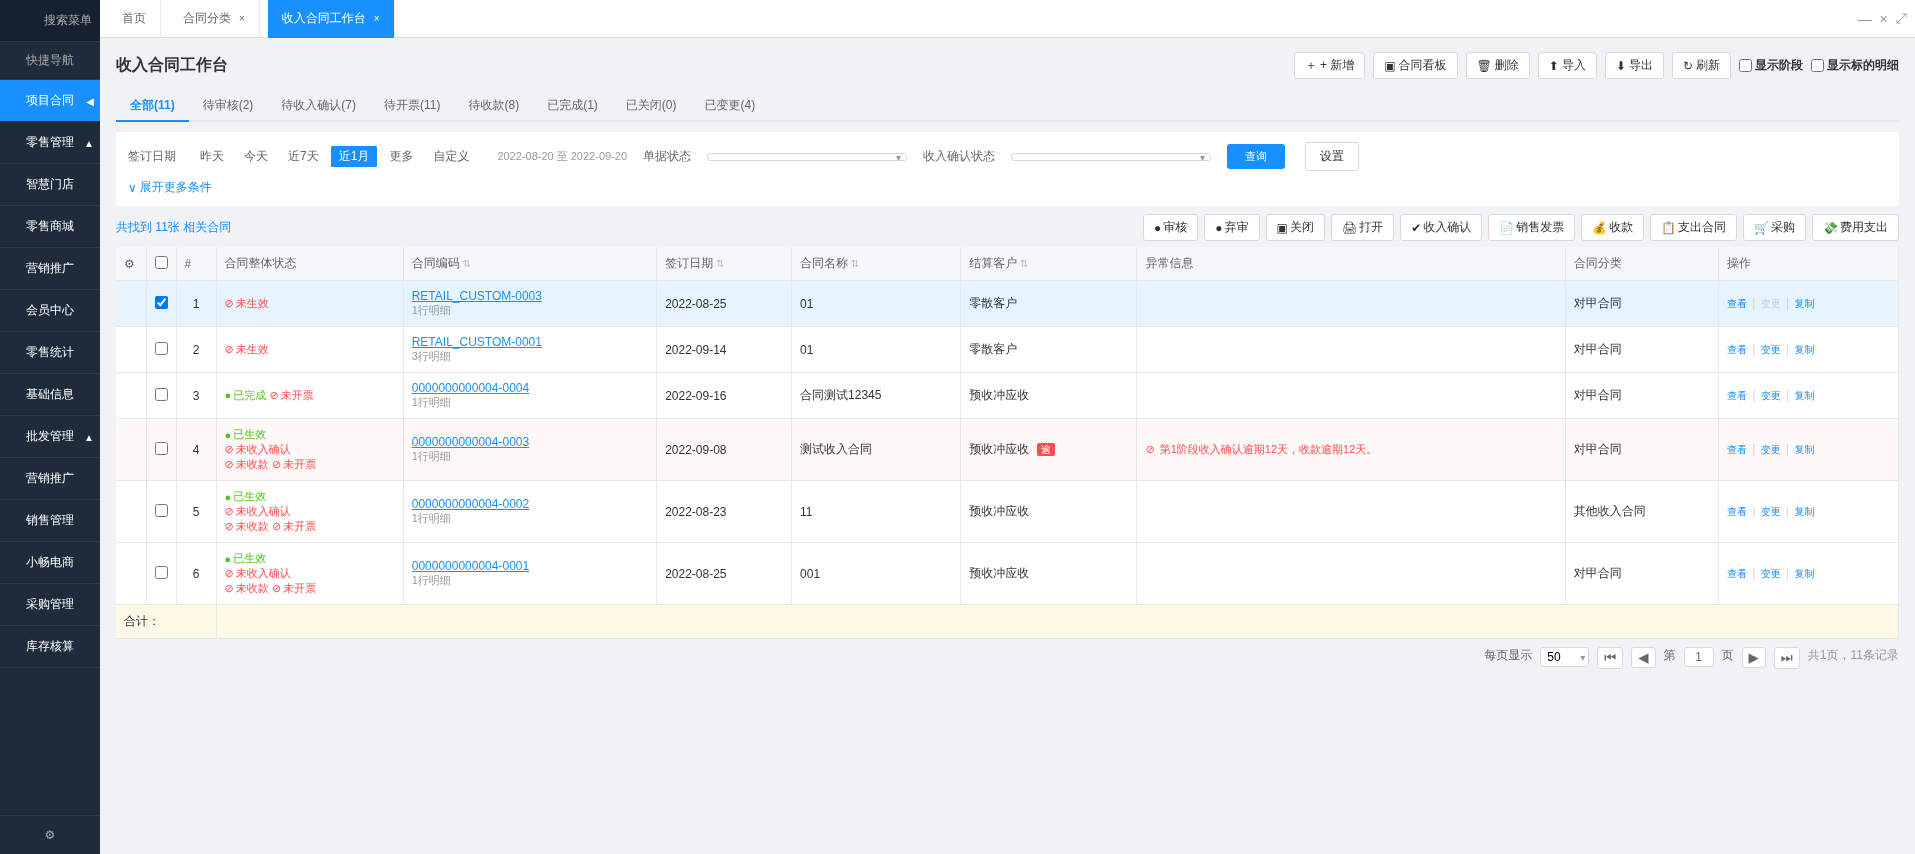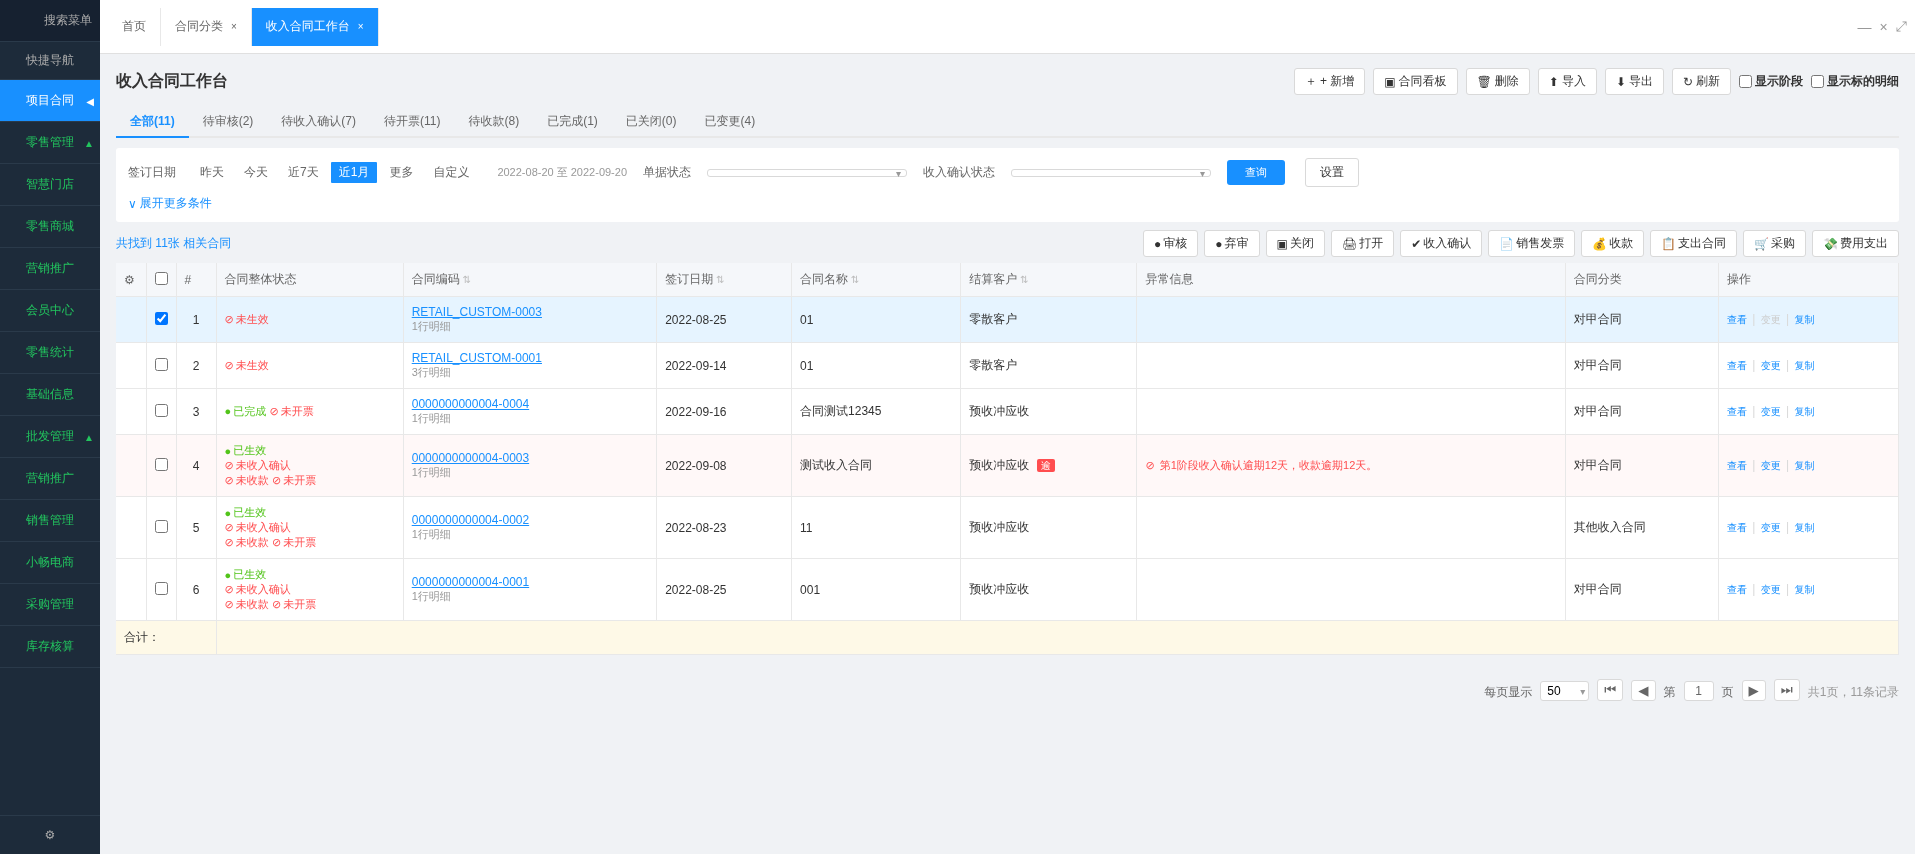--- a/index.html
+++ b/index.html
@@ -4,30 +4,30 @@
   <style>
     * { box-sizing: border-box; margin: 0; padding: 0; }
     body { font-family: 'Microsoft YaHei', Arial, sans-serif; font-size: 12px; background: #f0f2f5; color: #333; overflow: hidden; }
 
     .app-layout { display: flex; height: 854px; width: 1915px; }
 
     
     .sidebar { width: 100px; background: #1d2b3a; color: #ccc; display: flex; flex-direction: column; flex-shrink: 0; }
     .sidebar-search { padding: 12px 8px; background: #162130; color: #aaa; font-size: 12px; text-align: right; cursor: pointer; border-bottom: 1px solid #2a3a4a; }
     .sidebar-nav-label { padding: 10px 8px; background: #1d2b3a; color: #aaa; font-size: 12px; text-align: center; cursor: pointer; border-bottom: 1px solid #2a3a4a; }
-    .sidebar-item { padding: 12px 8px; color: #22c55e; font-size: 12px; text-align: center; cursor: pointer; border-bottom: 1px solid #2a3a4a; position: relative; }
+    .sidebar-item { padding: 12px 8px; color: #ffffff; font-size: 12px; text-align: center; cursor: pointer; border-bottom: 1px solid #2a3a4a; position: relative; }
     .sidebar-item.active { background: #1890ff; color: #fff; }
     .sidebar-item .arrow { position: absolute; right: 6px; top: 50%; transform: translateY(-50%); font-size: 10px; }
     .sidebar-bottom { margin-top: auto; padding: 12px 8px; text-align: center; border-top: 1px solid #2a3a4a; cursor: pointer; color: #aaa; }
 
     
     .main-area { flex: 1; display: flex; flex-direction: column; overflow: hidden; }
 
     
-    .tabs-bar { background: #fff; display: flex; align-items: center; border-bottom: 1px solid #e0e0e0; padding: 0 8px; height: 54px; flex-shrink: 0; }
+    .tabs-bar { background: #fff; display: flex; align-items: center; border-bottom: 1px solid #e0e0e0; padding: 0 8px; height: 38px; flex-shrink: 0; gap: 8px; }
     .tab { padding: 8px 14px; font-size: 12px; color: #666; cursor: pointer; border-right: 1px solid #e8e8e8; height: 38px; display: flex; align-items: center; gap: 4px; }
     .tab.active { background: #1890ff; color: #fff; }
     .tab .close-btn { font-size: 10px; cursor: pointer; margin-left: 4px; }
     .tabs-bar-right { margin-left: auto; display: flex; align-items: center; gap: 8px; color: #999; font-size: 14px; cursor: pointer; }
 
     
     .page-content { flex: 1; padding: 14px 16px; overflow-y: auto; background: #f0f2f5; }
 
     
     .page-title { font-size: 16px; font-weight: bold; color: #333; margin-bottom: 12px; display: flex; align-items: center; justify-content: space-between; }
@@ -73,21 +73,21 @@
     .status-inactive { color: #ff4d4f; }
     .link-text { color: #1890ff; text-decoration: underline; cursor: pointer; font-size: 12px; }
     .sub-text { color: #999; font-size: 11px; }
     .op-link { color: #1890ff; cursor: pointer; font-size: 10px; margin-top: 20px; }
     .op-link.disabled { color: #ccc; }
     .op-sep { color: #d9d9d9; margin: 0 2px; }
     .warning-msg { color: #ff4d4f; font-size: 11px; }
     .warning-dot { color: #ff4d4f; margin-right: 2px; }
 
     
-    .pagination { display: flex; align-items: flex-end; justify-content: flex-end; padding: 24px 0; gap: 8px; font-size: 12px; color: #666; }
+    .pagination { display: flex; align-items: flex-start; justify-content: flex-end; padding: 8px 0; gap: 8px; font-size: 12px; color: #666; }
     .page-size-select { border: 1px solid #d9d9d9; border-radius: 3px; padding: 2px 20px 2px 6px; font-size: 12px; cursor: pointer; background: #fff; appearance: none; }
     .page-size-wrapper { position: relative; display: inline-block; }
     .page-size-wrapper::after { content: '▾'; position: absolute; right: 4px; top: 50%; transform: translateY(-50%); color: #999; font-size: 10px; pointer-events: none; }
     .page-btn { padding: 2px 6px; border: 1px solid #d9d9d9; border-radius: 3px; background: #fff; cursor: pointer; color: #666; }
     .page-num { padding: 2px 8px; border: 1px solid #d9d9d9; border-radius: 3px; background: #fff; min-width: 30px; text-align: center; }
     .page-total { color: #999; }
 
     .scrollbar-container { overflow-x: auto; }
     .scrollbar-visible::-webkit-scrollbar { height: 6px; }
     .scrollbar-visible::-webkit-scrollbar-track { background: #f0f0f0; }

